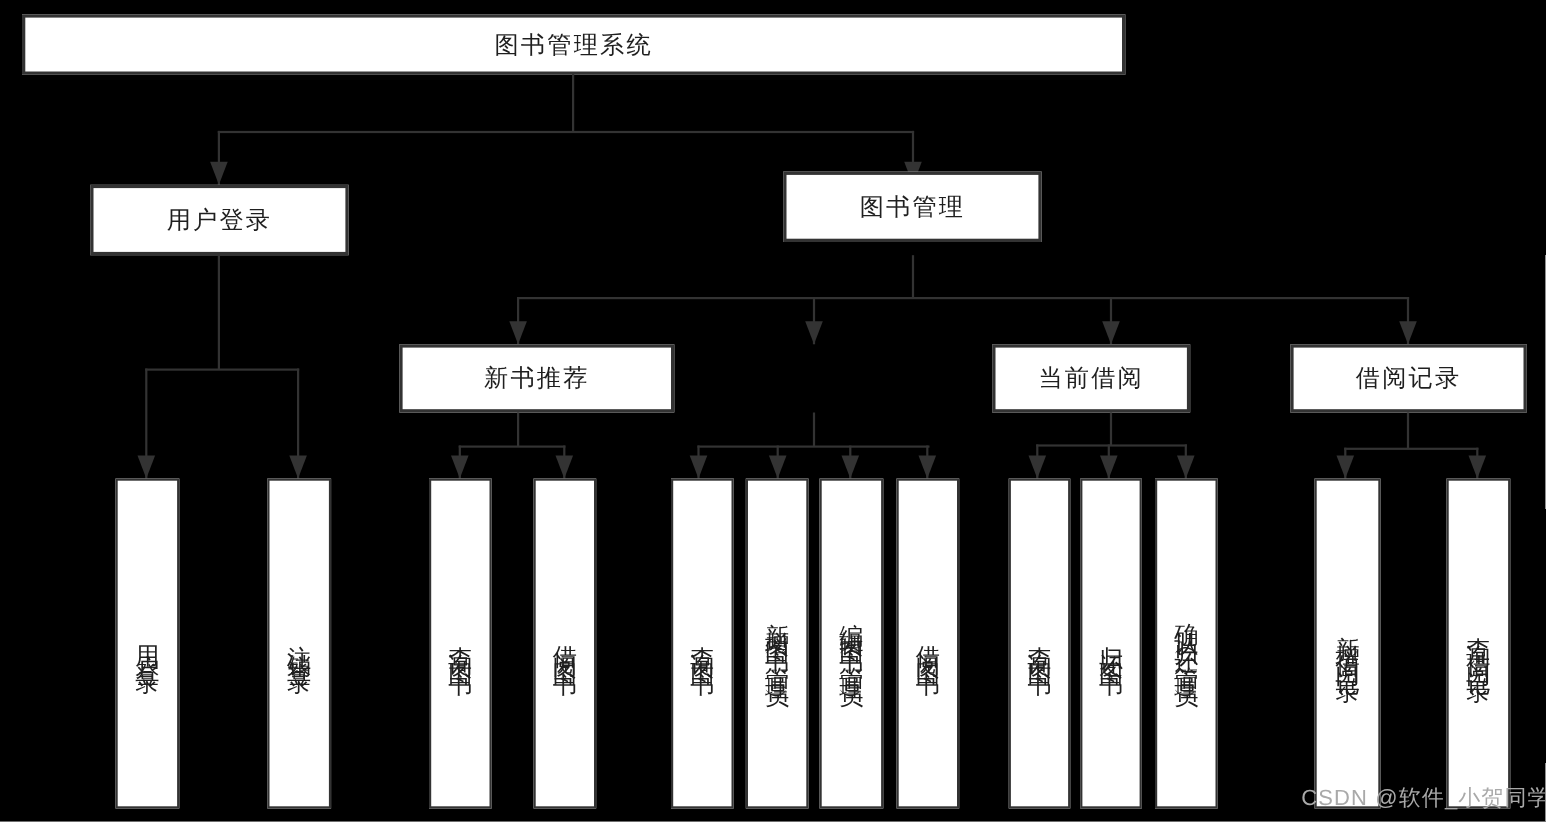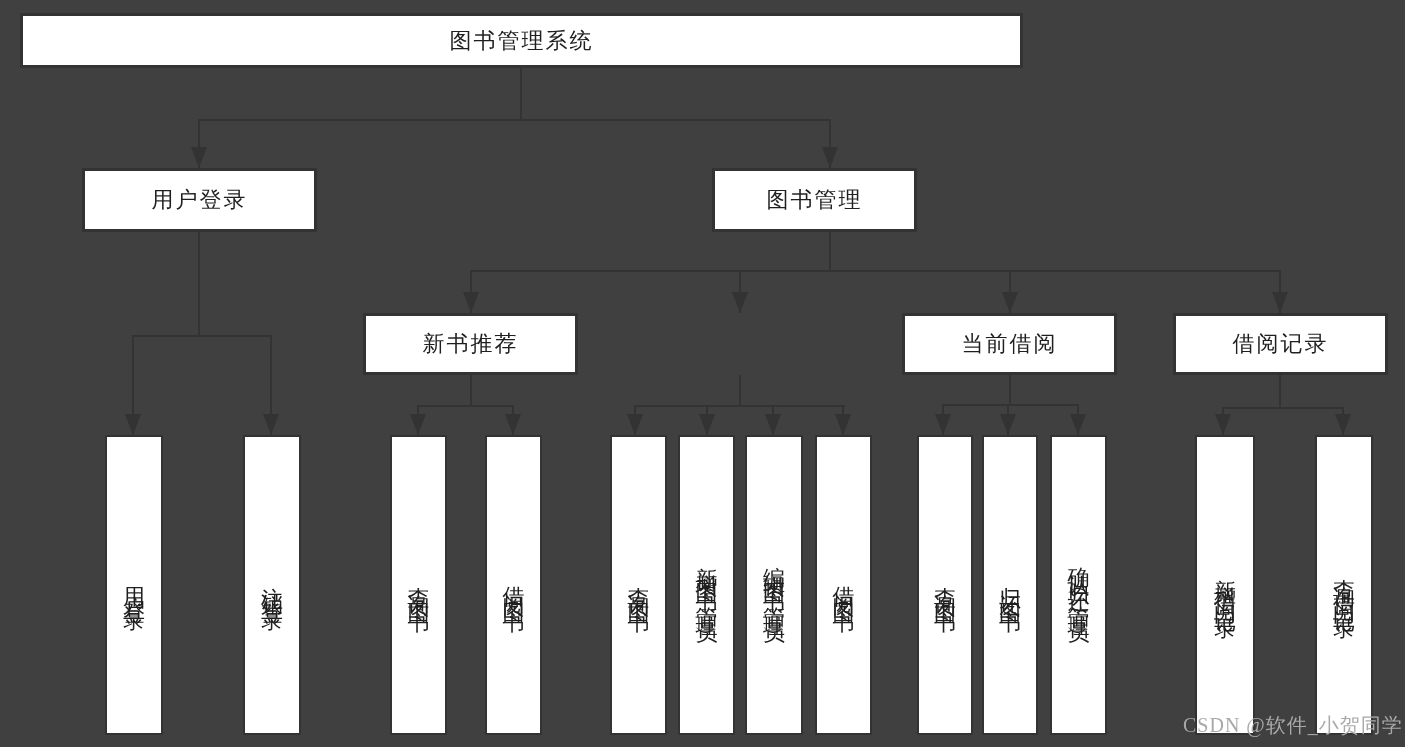--- a/index.html
+++ b/index.html
@@ -1,21 +1,21 @@
 <!DOCTYPE html>
 <html><head>
 <meta charset="utf-8">
 <style>
   html, body { margin: 0; padding: 0; background: #ffffff; }
   #canvas {
     position: relative;
     width: 1405px;
     height: 747px;
-    background: #404040;
-    font-family: Liberation Serif, serif;
+    background: #000000;
+    font-family: Liberation Sans, sans-serif;
     overflow: hidden;
   }
   .node {
     position: absolute;
     background: #ffffff;
     color: #1f1f1f;
     box-sizing: border-box;
     display: flex;
     align-items: center;
     justify-content: center;
@@ -60,42 +60,42 @@
   <div class="node box-h" style="left:20px; top:13px; width:1003px; height:55px;">图书管理系统</div>
 
   <div class="ln" style="left:520px; top:67px; width:2px; height:53px;"></div>
   <div class="ln" style="left:198px; top:119px; width:633px; height:2px;"></div>
   <div class="ln" style="left:198px; top:119px; width:2px; height:49px;"></div>
   <div class="arw" style="left:191px; top:147px;"></div>
   <div class="ln" style="left:829px; top:119px; width:2px; height:49px;"></div>
   <div class="arw" style="left:822px; top:147px;"></div>
 
   <div class="node box-h" style="left:82px; top:168px; width:235px; height:64px;">用户登录</div>
-  <div class="node box-h" style="left:712px; top:168px; width:205px; height:64px;">图书管理</div>
+  <div class="node box-h" style="left:712px; top:156px; width:235px; height:64px;">图书管理</div>
 
   <div class="ln" style="left:198px; top:232px; width:2px; height:104px;"></div>
   <div class="ln" style="left:132px; top:335px; width:140px; height:2px;"></div>
   <div class="ln" style="left:132px; top:335px; width:2px; height:100px;"></div>
   <div class="arw" style="left:125px; top:414px;"></div>
   <div class="ln" style="left:270px; top:335px; width:2px; height:100px;"></div>
   <div class="arw" style="left:263px; top:414px;"></div>
 
   <div class="ln" style="left:829px; top:232px; width:2px; height:39px;"></div>
   <div class="ln" style="left:470px; top:270px; width:811px; height:2px;"></div>
   <div class="ln" style="left:470px; top:270px; width:2px; height:43px;"></div>
   <div class="arw" style="left:463px; top:292px;"></div>
   <div class="ln" style="left:739px; top:270px; width:2px; height:43px;"></div>
   <div class="arw" style="left:732px; top:292px;"></div>
   <div class="ln" style="left:1009px; top:270px; width:2px; height:43px;"></div>
   <div class="arw" style="left:1002px; top:292px;"></div>
   <div class="ln" style="left:1279px; top:270px; width:2px; height:43px;"></div>
   <div class="arw" style="left:1272px; top:292px;"></div>
 
-  <div class="node box-h" style="left:363px; top:313px; width:215px; height:62px;">新书推荐</div>
-  <div class="node box-h" style="left:902px; top:313px; width:215px; height:62px;text-align:center;">当前借阅</div>
+  <div class="node box-h" style="left:363px; top:313px; width:250px; height:62px;">新书推荐</div>
+  <div class="node box-h" style="left:902px; top:313px; width:180px; height:62px;text-align:center;">当前借阅</div>
   <div class="node box-h" style="left:1173px; top:313px; width:215px; height:62px;">借阅记录</div>
 
   <div class="ln" style="left:470px; top:375px; width:2px; height:31px;"></div>
   <div class="ln" style="left:417px; top:405px; width:97px; height:2px;"></div>
   <div class="ln" style="left:417px; top:405px; width:2px; height:30px;"></div>
   <div class="arw" style="left:410px; top:414px;"></div>
   <div class="ln" style="left:512px; top:405px; width:2px; height:30px;"></div>
   <div class="arw" style="left:505px; top:414px;"></div>
 
   <div class="ln" style="left:739px; top:375px; width:2px; height:31px;"></div>

